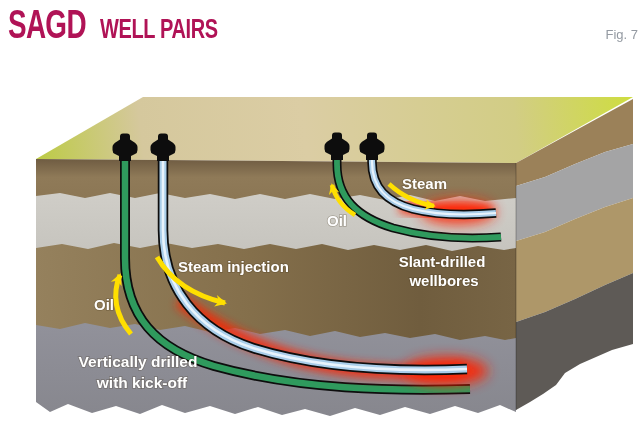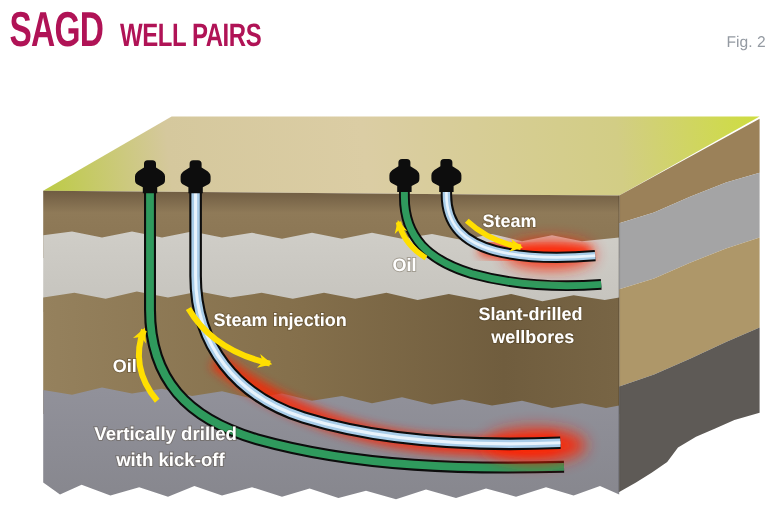--- a/index.html
+++ b/index.html
@@ -17,21 +17,21 @@
   .lbl{fill:#ffffff;paint-order:stroke;stroke:rgba(60,48,20,0.28);stroke-width:1.6px;}
 </style>
 </head>
 <body>
 
 <div class="stage">
 
   <div class="title-row">
     <span class="title-main">SAGD</span><span class="title-sub">WELL PAIRS</span>
   </div>
-  <div class="fig-label">Fig. 2</div>
+  <div class="fig-label">Fig. 7</div>
 
   <svg width="640" height="421" viewBox="0 0 640 421">
     <defs>
       <linearGradient id="topGrad" gradientUnits="userSpaceOnUse" x1="36" y1="165" x2="633" y2="95">
         <stop offset="0" stop-color="#bccb44"></stop>
         <stop offset="0.18" stop-color="#d5c89d"></stop>
         <stop offset="0.45" stop-color="#dbcda4"></stop>
         <stop offset="0.8" stop-color="#d2cd85"></stop>
         <stop offset="1" stop-color="#cedd3f"></stop>
       </linearGradient>

